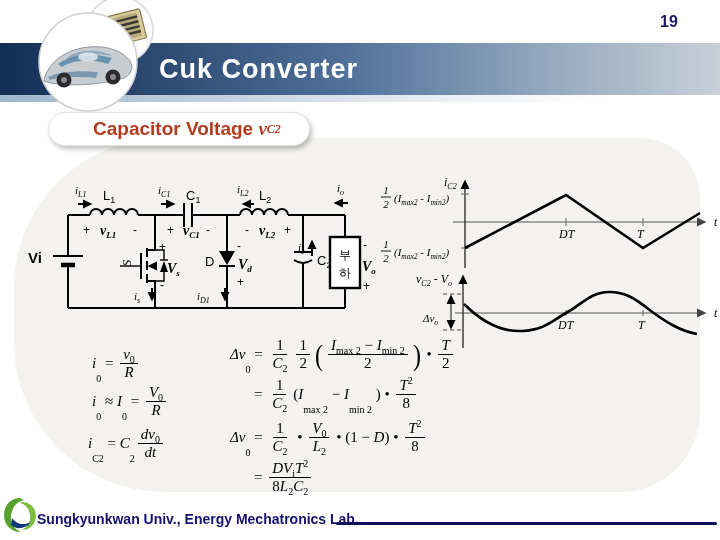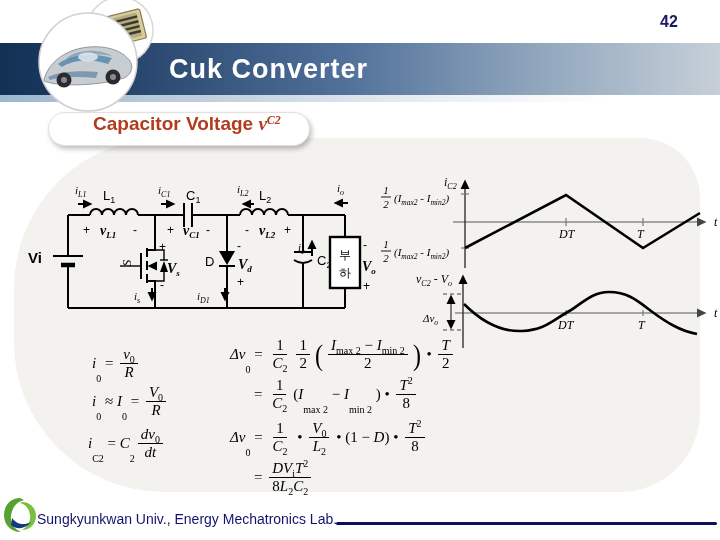--- a/index.html
+++ b/index.html
@@ -6,30 +6,30 @@
   .slide{position:relative;width:720px;height:540px;background:#ffffff;overflow:hidden;
          font-family:"Liberation Sans","DejaVu Sans",sans-serif;}
 
   
   .blob{position:absolute;left:14px;top:138px;width:686px;height:354px;
         background:#f3f2ee;border-radius:150px 60px 80px 150px;}
 
   
   .bar{position:absolute;left:0;top:43px;width:720px;height:52px;
        background:linear-gradient(90deg,#122f54 0%,#2c4a72 22%,#51719a 48%,#8fa5bc 74%,#c7d0d9 100%);}
-  .bar .title{position:absolute;left:169px;top:0;line-height:52px;font-size:27px;font-weight:bold;
+  .bar .title{position:absolute;left:159px;top:0;line-height:52px;font-size:27px;font-weight:bold;
        color:#ffffff;letter-spacing:1px;}
   .substrip{position:absolute;left:0;top:95px;width:720px;height:7px;
        background:linear-gradient(90deg,#9db7cf 0%,#c2d0de 30%,#e9eef3 60%,#ffffff 85%);}
   .pagenum{position:absolute;left:660px;top:13px;font-size:16px;font-weight:bold;color:#1a1a64;}
 
   
   .pill{position:absolute;left:48px;top:112px;width:262px;height:34px;background:#ffffff;
         border:1px solid #e3e1dc;border-radius:17px;box-shadow:2px 3px 5px rgba(0,0,0,0.25);
-        display:flex;align-items:flex-start;padding-left:44px;box-sizing:border-box;}
+        display:flex;align-items:center;padding-left:44px;box-sizing:border-box;}
   .pill .cap{font-size:19px;font-weight:bold;color:#b33b1d;white-space:pre;}
   .pill .mathv{font-family:"Liberation Serif","DejaVu Serif",serif;font-style:italic;font-weight:bold;
         font-size:19px;color:#b33b1d;}
   .pill .mathsub{font-family:"Liberation Serif",serif;font-style:italic;font-weight:bold;
         font-size:12px;color:#b33b1d;vertical-align:-3px;}
 
   
   svg.diag{position:absolute;left:0;top:0;width:720px;height:540px;}
   svg.diag .wire{stroke:#000;stroke-width:2;fill:none;}
   svg.diag .thin{stroke:#000;stroke-width:1.4;fill:none;}
@@ -60,37 +60,37 @@
   .tv{font-style:italic;}
   .ts{font-size:10px;align-self:flex-end;margin-bottom:-2px;}
   .tu{font-size:10px;align-self:flex-start;margin-top:-2px;}
   .tp{font-style:normal;}
   .tb{font-size:30px;font-weight:300;margin:0 1px;transform:scaleX(0.8);}
   .frac{display:inline-flex;flex-direction:column;align-items:center;margin:0 3px;line-height:1.15;}
   .fn{display:flex;align-items:baseline;justify-content:center;border-bottom:1.2px solid #000;padding:0 3px;}
   .fd{display:flex;align-items:baseline;justify-content:center;padding:0 3px;}
 
   
-  .footer-text{position:absolute;left:37px;top:511px;font-size:14px;font-weight:normal;color:#13136e;}
+  .footer-text{position:absolute;left:37px;top:511px;font-size:14px;font-weight:bold;color:#13136e;}
   .footer-line{position:absolute;left:336px;top:522px;width:381px;height:3px;background:#0e0e5c;border-radius:2px;}
   .badge{position:absolute;left:28px;top:0;width:132px;height:115px;}
   .logo{position:absolute;left:2px;top:494px;width:36px;height:42px;}
 </style>
 </head>
 <body>
 
 <div class="slide">
 
   <div class="blob"></div>
 
   <div class="bar">
     <span class="title">Cuk Converter</span>
   </div>
   <div class="substrip"></div>
-  <div class="pagenum">42</div>
+  <div class="pagenum">19</div>
 
   <svg class="badge" viewBox="0 0 132 115">
     <g transform="rotate(-14 92 30)">
       <circle cx="92" cy="30" r="33" fill="#ffffff" stroke="#d8d8d8" stroke-width="1.5"></circle>
       <rect x="68" y="14" width="48" height="30" rx="2" fill="#d9cd9d" stroke="#8a7b50" stroke-width="1.2"></rect>
       <rect x="72" y="17" width="40" height="24" fill="#b7ab7c"></rect>
       <line x1="72" y1="21" x2="112" y2="21" stroke="#3a3a33" stroke-width="2.4"></line>
       <line x1="72" y1="26" x2="112" y2="26" stroke="#3a3a33" stroke-width="2.4"></line>
       <line x1="72" y1="31" x2="112" y2="31" stroke="#3a3a33" stroke-width="2.4"></line>
       <line x1="72" y1="36" x2="112" y2="36" stroke="#3a3a33" stroke-width="2.4"></line>

